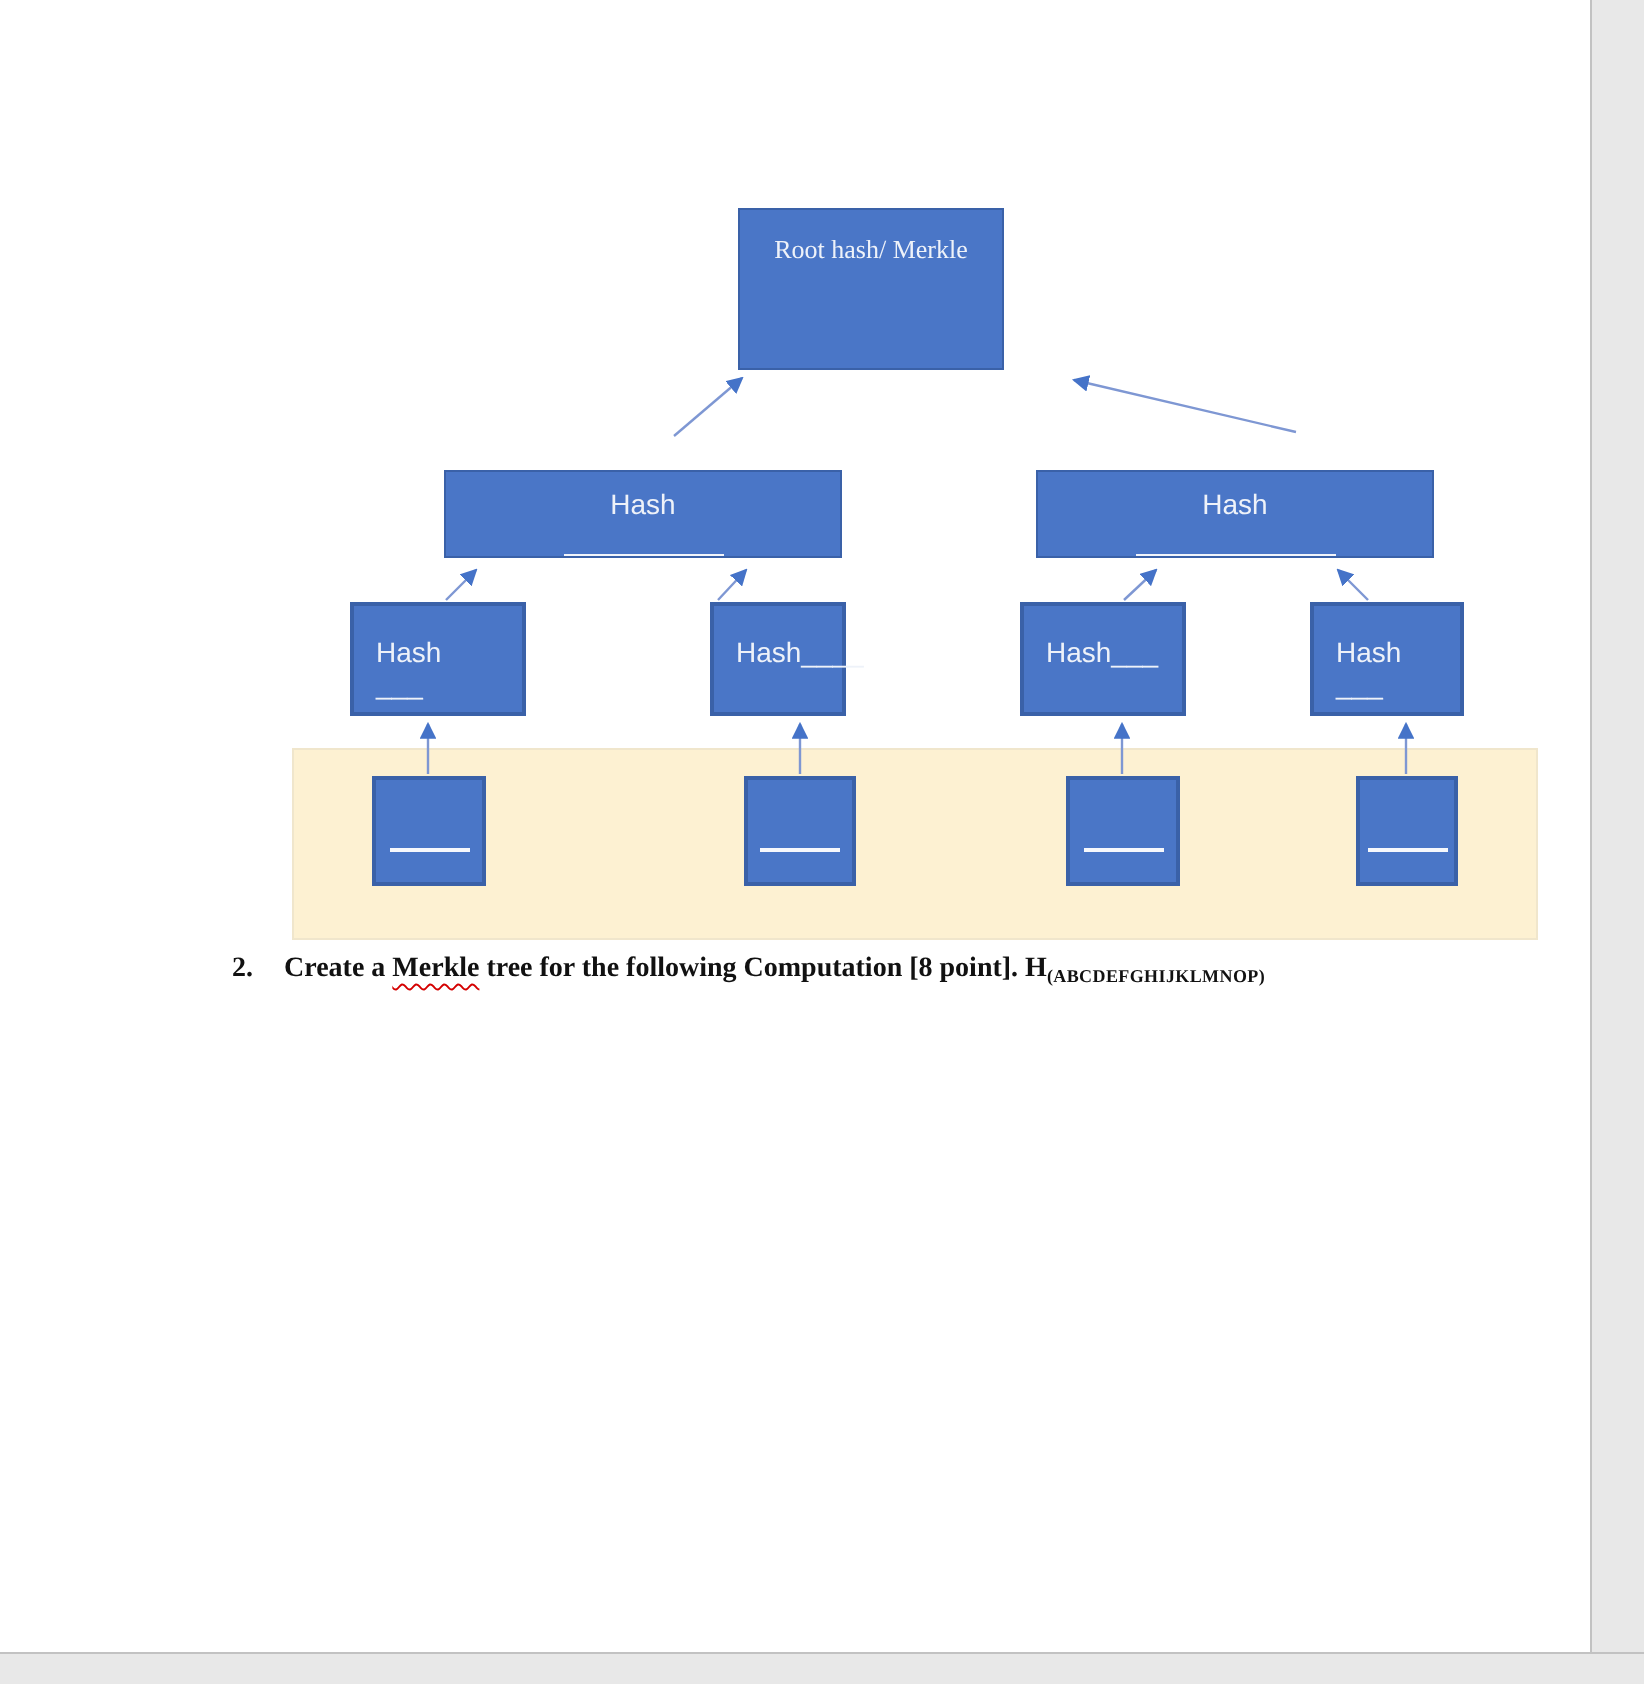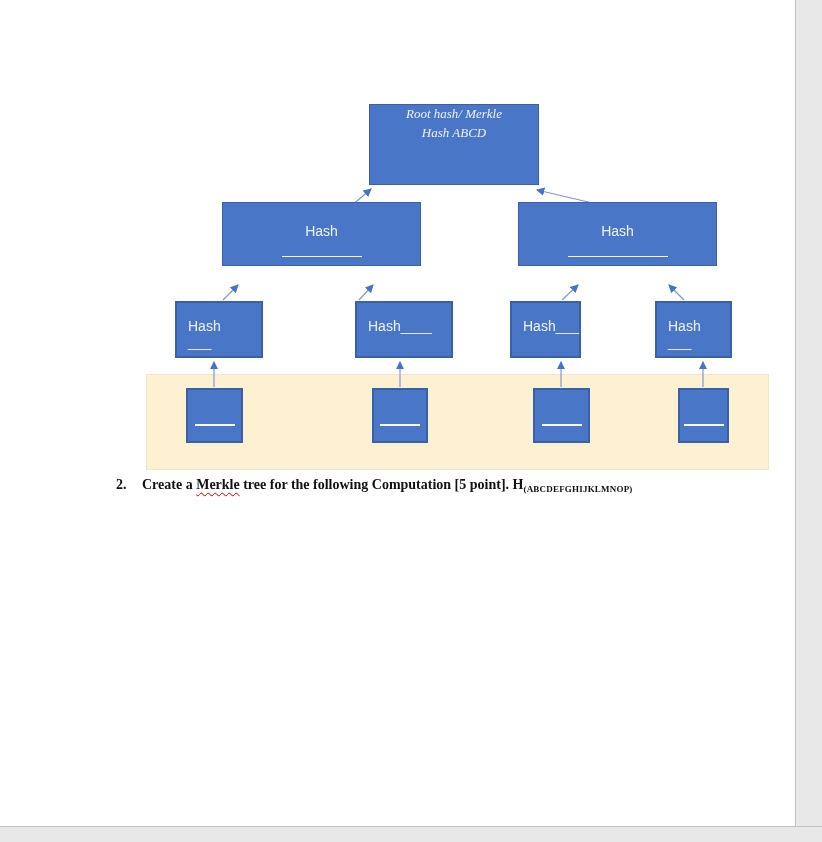--- a/index.html
+++ b/index.html
@@ -19,46 +19,46 @@
   .band{
     position:absolute;left:146px;top:374px;width:623px;height:96px;
     background:var(--band-fill,#fdf1d2);border:1px solid #f0e6cc;box-sizing:border-box;
   }
   .nbox{
     position:absolute;box-sizing:border-box;
     background:var(--box-fill,#4a76c7);
     color:var(--box-text,#eef2f9);
   }
   .root-box{
-    left:369px;top:104px;width:170px;height:81px;
+    left:369px;top:104px;width:133px;height:81px;
     border:1px solid var(--box-border,#3a61a8);
     font-family:"Liberation Serif",serif;font-size:13px;line-height:18.5px;
-    text-align:center;font-style:italic;
+    text-align:center;padding-top:11px;
   }
   .l2-box{
     border:1px solid var(--box-border,#3a61a8);
-    top:202px;width:199px;height:64px;
-    font-size:14px;text-align:center;padding-top:20px;
+    top:235px;width:199px;height:44px;
+    font-size:14px;text-align:center;padding-top:8px;
   }
   .l2-box .blank-line{
     display:block;margin:17px auto 0 auto;height:0;
     border-top:1.5px solid #f2f5fb;
   }
   .l2-left{left:222px;}
   .l2-right{left:518px;}
   .l2-left .blank-line{width:80px;}
   .l2-right .blank-line{width:100px;}
   .l3-box{
     border:2px solid var(--box-border,#3a61a8);
     top:301px;height:57px;
     font-size:14px;text-align:left;padding:15px 16px 0 11px;
   }
   .l3-1{left:175px;width:88px;}
-  .l3-2{left:355px;width:98px;}
-  .l3-3{left:510px;width:71px;}
+  .l3-2{left:355px;width:68px;}
+  .l3-3{left:510px;width:83px;}
   .l3-4{left:655px;width:77px;}
   .leaf-box{
     border:2px solid var(--box-border,#3a61a8);
     top:388px;height:55px;
   }
   .leaf-box .blank-line{
     display:block;margin:34px auto 0 auto;height:0;width:40px;
     border-top:2px solid #f6f8fc;
   }
   .leaf-1{left:186px;width:57px;}
@@ -104,21 +104,20 @@
       <line x1="684" y1="300" x2="669" y2="285" marker-end="url(#ah)"></line>
       <line x1="214" y1="387" x2="214" y2="362" marker-end="url(#ah)"></line>
       <line x1="400" y1="387" x2="400" y2="362" marker-end="url(#ah)"></line>
       <line x1="561" y1="387" x2="561" y2="362" marker-end="url(#ah)"></line>
       <line x1="703" y1="387" x2="703" y2="362" marker-end="url(#ah)"></line>
     </g>
   </svg>
 
   <div class="nbox root-box">
     <div>Root hash/ Merkle</div>
-    <div>Hash ABCD</div>
   </div>
 
   <div class="nbox l2-box l2-left">
     <span>Hash</span>
     <span class="blank-line"></span>
   </div>
   <div class="nbox l2-box l2-right">
     <span>Hash</span>
     <span class="blank-line"></span>
   </div>
@@ -143,19 +142,19 @@
     <span class="blank-line"></span>
   </div>
   <div class="nbox leaf-box leaf-3">
     <span class="blank-line"></span>
   </div>
   <div class="nbox leaf-box leaf-4">
     <span class="blank-line"></span>
   </div>
 
   <div class="question">
-    <span class="qnum">2.</span><span><span>Create a </span><span class="misspell">Merkle</span><span> tree for the following Computation [5 point]. H</span><sub class="qsub">(ABCDEFGHIJKLMNOP)</sub></span>
+    <span class="qnum">2.</span><span><span>Create a </span><span class="misspell">Merkle</span><span> tree for the following Computation [8 point]. H</span><sub class="qsub">(ABCDEFGHIJKLMNOP)</sub></span>
   </div>
 
   <div class="page-strip-right"></div>
   <div class="page-strip-bottom"></div>
 
 </div>
 
 </body></html>

